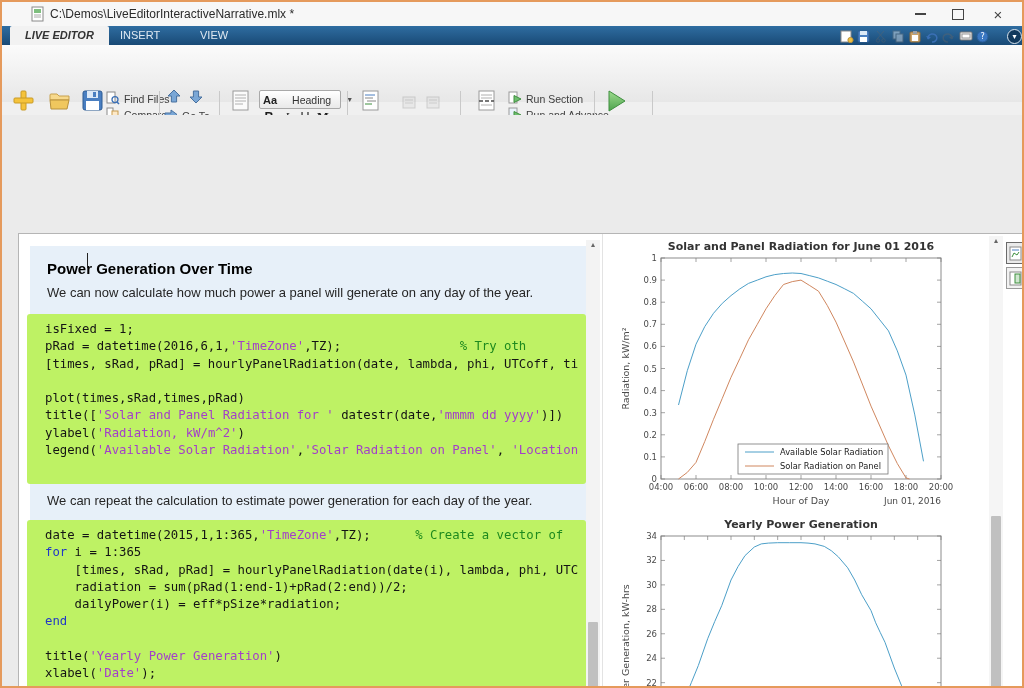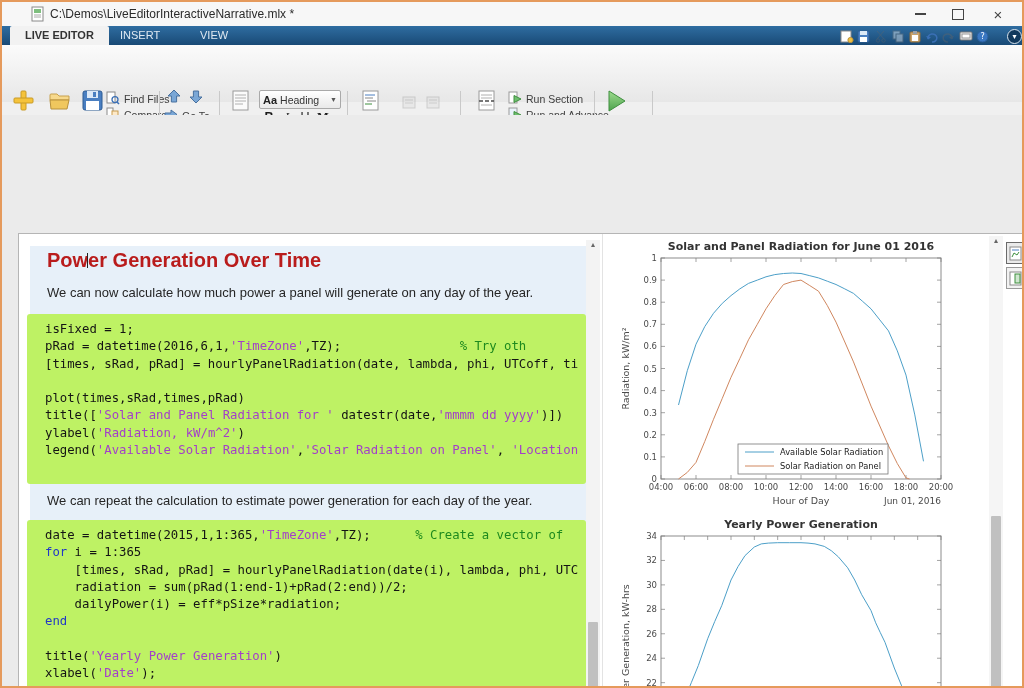--- a/index.html
+++ b/index.html
@@ -32,33 +32,33 @@
   .labelstrip{position:absolute;left:0;top:117px;right:0;height:13px;
               background:linear-gradient(#e6e6e6,#d8d8d8);border-bottom:1px solid #c3c3c3;margin-top:36px;}
   .seclabel{position:absolute;top:1px;font-size:9px;color:#8b8b8b;text-align:center;letter-spacing:.4px;}
   .sep{position:absolute;top:46px;height:50px;width:1px;background:#c9c9c9;}
   .bigbtn{position:absolute;top:44px;display:flex;flex-direction:column;align-items:center;
           font-size:10.5px;color:#3d3d3d;text-align:center;line-height:11px;}
   .bigbtn .barrow{font-size:7px;color:#555;margin-top:1px;}
   .smallbtn{position:absolute;height:15px;display:flex;align-items:center;gap:4px;
             font-size:10.5px;color:#3d3d3d;white-space:nowrap;}
   .combo{position:absolute;left:257px;top:45px;width:74px;height:17px;border:1px solid #a9a9a9;
-         background:linear-gradient(#fff,#e9e9e9);display:flex;align-items:center;gap:3px;
+         background:linear-gradient(#fff,#e9e9e9);display:flex;align-items:center;gap:15px;
          font-size:10.5px;color:#333;padding:0 3px;border-radius:2px;}
   .combo .aa{font-size:11px;font-weight:bold;color:#222;}
   .fmtbtn{position:absolute;top:64px;width:16px;height:16px;display:flex;align-items:center;
           justify-content:center;font-size:12.5px;color:#1a1a1a;}
   .lsticon{position:absolute;top:82px;width:17px;height:15px;display:flex;align-items:center;justify-content:center;}
   .pressed{background:#d6d6d6;border:1px solid #979797;border-radius:2px;}
   
   .mainarea{position:absolute;left:0;top:113px;right:0;bottom:0;background:#ebebeb;}
   .docwin{position:absolute;left:16px;top:118px;width:1006px;height:554px;
           background:#fff;border:1px solid #b5b5b5;box-sizing:border-box;}
   .bluebg{position:absolute;left:11px;top:12px;width:557px;height:522px;background:#e7f0f9;}
-  .doc-heading{position:absolute;left:28px;top:15px;font-size:20px;font-weight:bold;color:#b91c1c;}
+  .doc-heading{position:absolute;left:28px;top:26px;font-size:15px;font-weight:bold;color:#000000;}
   .caret{position:absolute;left:68px;top:19px;width:1px;height:15px;background:#222;}
   .doc-para{position:absolute;left:28px;font-size:13px;color:#262626;}
   .codeblock{position:absolute;left:8px;width:559px;background:#bef264;border-radius:3px;
              padding:7px 0 0 18px;box-sizing:border-box;overflow:hidden;}
   .code-line{white-space:pre;height:17.3px;line-height:17.3px;
              font-family:"DejaVu Sans Mono",monospace;font-size:12.3px;}
   .tk-p{color:#141414;} .tk-s{color:#a33fc9;} .tk-c{color:#1e8a1e;} .tk-kw{color:#2238c7;}
   
   .vscroll{position:absolute;width:14px;background:#f3f3f3;}
   .thumb{position:absolute;background:#c0c0c0;border-radius:1px;}
@@ -89,21 +89,21 @@
       </div>
     <div class="winctl" style="left:936px;">
         <span class="glyph-max"></span>
       </div>
     <div class="winctl" style="left:976px;">
         <span class="glyph-close">×</span>
       </div>
   </div>
 
   <div class="tabstrip">
-    <div class="tab active" style="left:8px;">LIVE EDITOR</div>
+    <div class="tab active" style="left:8px;font-style:italic;">LIVE EDITOR</div>
     <div class="tab" style="left:103px;">INSERT</div>
     <div class="tab" style="left:183px;">VIEW</div>
     <div class="qa" style="left:836px;">
       <span class="qicon">
           <svg width="14" height="13">
             <rect x="1" y="1" width="10" height="11" fill="#fff" stroke="#8a8a8a"></rect>
             <circle cx="10.5" cy="10" r="2.6" fill="#f0c040" stroke="#b8913c"></circle>
           </svg>
         </span>
       <span class="qicon">

